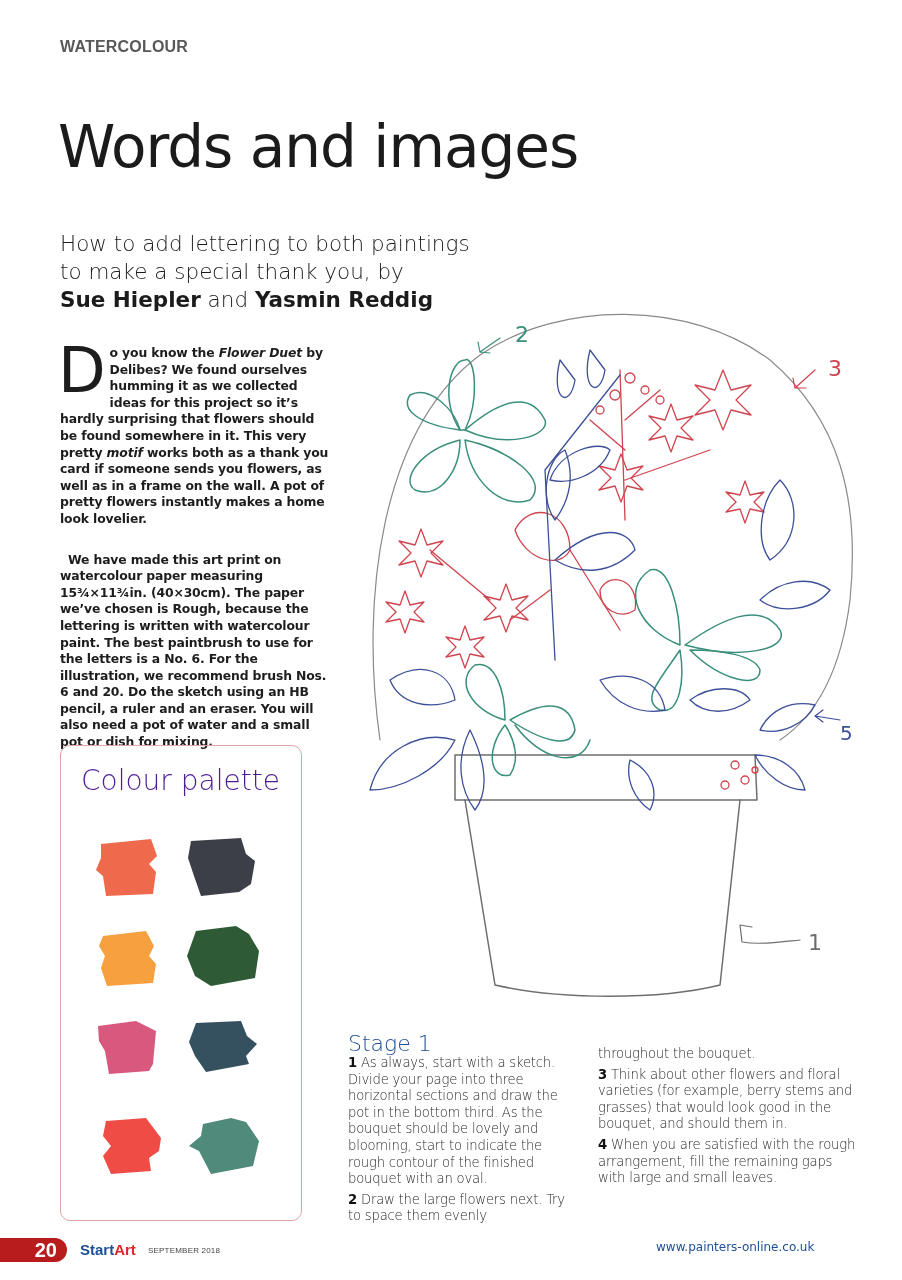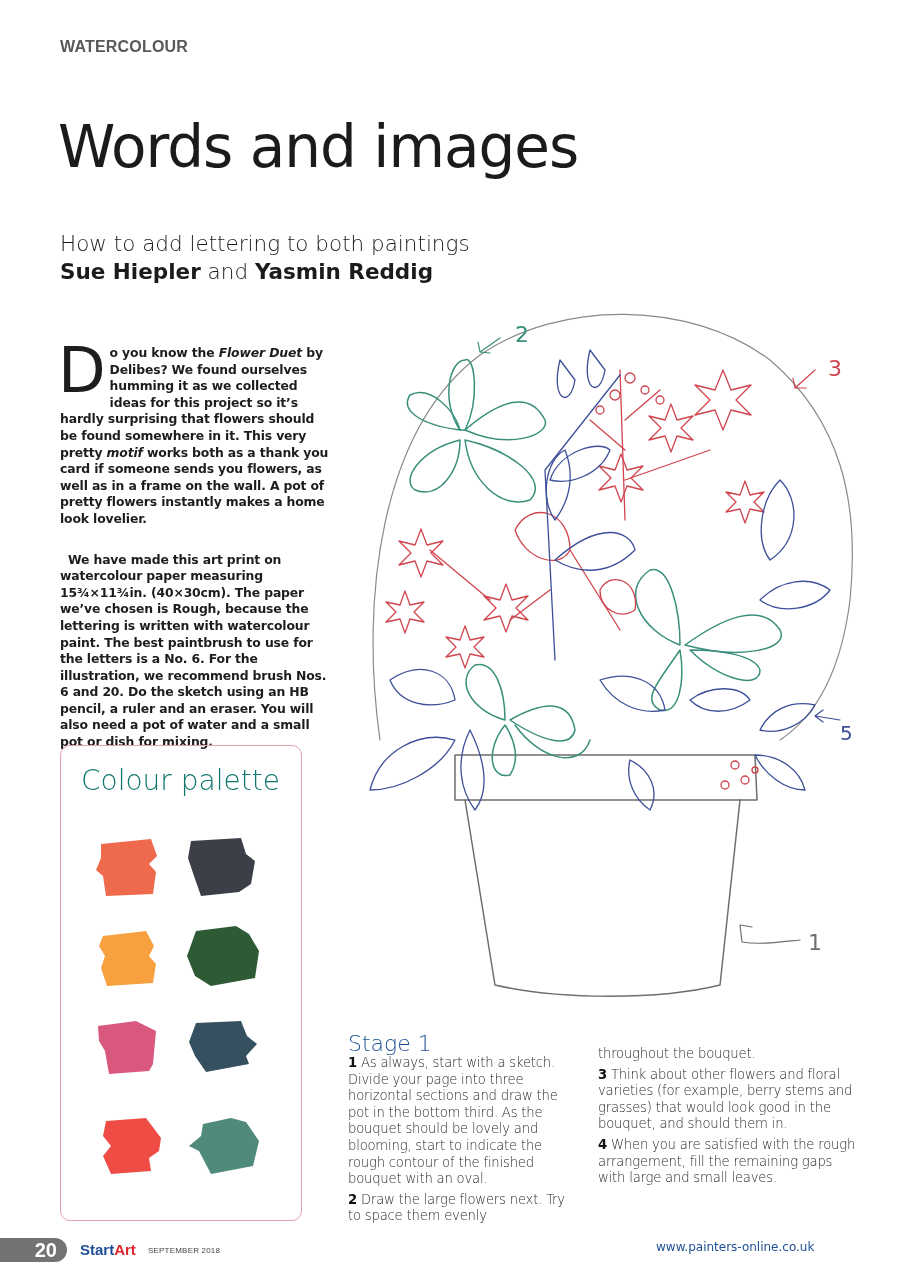--- a/index.html
+++ b/index.html
@@ -13,47 +13,48 @@
   .standfirst { position: absolute; left: 60px; top: 230px; width: 480px; font-size: 21.5px; line-height: 28px; color: #1b1b1b; font-family: "DejaVu Sans", sans-serif; font-weight: 300; }
   .standfirst b { font-weight: bold; }
 
   .intro { position: absolute; left: 60px; top: 345px; width: 270px; font-size: 12.4px; line-height: 16.6px; font-weight: bold; color: #1d1d1d; font-family: "DejaVu Sans", sans-serif; letter-spacing: -0.15px; }
   .intro p { margin: 0; }
   .intro .dropcap { float: left; font-size: 62px; line-height: 48px; font-weight: normal; margin: 2px 4px 0 -2px; font-family: "DejaVu Sans", sans-serif; }
   .intro .indent { text-indent: 8px; margin-top: 24px; }
   .intro i { font-style: italic; }
 
   .palette-box { position: absolute; left: 60px; top: 745px; width: 242px; height: 476px; border: 1.5px solid #e0a4a8; border-radius: 10px; }
-  .palette-title { position: absolute; left: 20px; top: 18px; font-size: 28px; font-family: "DejaVu Sans", sans-serif; font-weight: 300; color: #0f766e; }
+  .palette-title { position: absolute; left: 20px; top: 18px; font-size: 28px; font-family: "DejaVu Sans", sans-serif; font-weight: 300; color: #4c1d95; }
 
   .illustration { position: absolute; left: 360px; top: 300px; width: 520px; height: 720px; }
 
   .stage-title { position: absolute; left: 348px; top: 1031px; font-size: 22px; color: #1e4f96; font-family: "DejaVu Sans", sans-serif; font-weight: 300; }
   .stage-col { position: absolute; font-size: 13.2px; line-height: 16.6px; color: #2a2a2a; font-family: "DejaVu Sans", sans-serif; font-weight: 300; letter-spacing: -0.2px; }
   .stage-col p { margin-bottom: 4px; }
   .stage-col b { font-weight: bold; color: #111; }
   .col1 { left: 348px; top: 1055px; width: 232px; }
   .col2 { left: 598px; top: 1046px; width: 262px; }
 
-  .footer-page { position: absolute; left: 0; top: 1238px; width: 67px; height: 24px; background: #737373; border-radius: 0 14px 14px 0; color: #fff; font-weight: bold; font-size: 20px; text-align: right; padding-right: 10px; line-height: 24px; padding-left: 15px; }
+  .footer-page { position: absolute; left: 0; top: 1238px; width: 67px; height: 24px; background: #b91c1c; border-radius: 0 14px 14px 0; color: #fff; font-weight: bold; font-size: 20px; text-align: right; padding-right: 10px; line-height: 24px; padding-left: 15px; }
   .footer-brand { position: absolute; left: 80px; top: 1241px; font-size: 15px; font-weight: bold; }
   .footer-brand .start { color: #1e4f96; }
   .footer-brand .art { color: #e0252b; }
   .footer-date { position: absolute; left: 148px; top: 1246px; font-size: 8px; color: #444; letter-spacing: 0.2px; }
   .footer-url { position: absolute; left: 656px; top: 1240px; font-size: 12px; color: #1e4f96; font-family: "DejaVu Sans", sans-serif; }
 </style>
 </head>
 <body>
 
 <div class="section-label">WATERCOLOUR</div>
 
 <h1 class="title">Words and images</h1>
 
 <div class="standfirst">
   <div>How to add lettering to both paintings</div>
+  <div>to make a special thank you, by</div>
   <div><b>Sue Hiepler</b><span> and </span><b>Yasmin Reddig</b></div>
 </div>
 
 <div class="intro">
   <p><span class="dropcap">D</span><span>o you know the </span><i>Flower Duet</i><span> by Delibes? We found ourselves humming it as we collected ideas for this project so it’s hardly surprising that flowers should be found somewhere in it. This very pretty </span><i>motif</i><span> works both as a thank you card if someone sends you flowers, as well as in a frame on the wall. A pot of pretty flowers instantly makes a home look lovelier.</span></p>
   <p class="indent">We have made this art print on watercolour paper measuring 15¾×11¾in. (40×30cm). The paper we’ve chosen is Rough, because the lettering is written with watercolour paint. The best paintbrush to use for the letters is a No. 6. For the illustration, we recommend brush Nos. 6 and 20. Do the sketch using an HB pencil, a ruler and an eraser. You will also need a pot of water and a small pot or dish for mixing.</p>
 </div>
 
 <div class="palette-box">
   <div class="palette-title">Colour palette</div>

